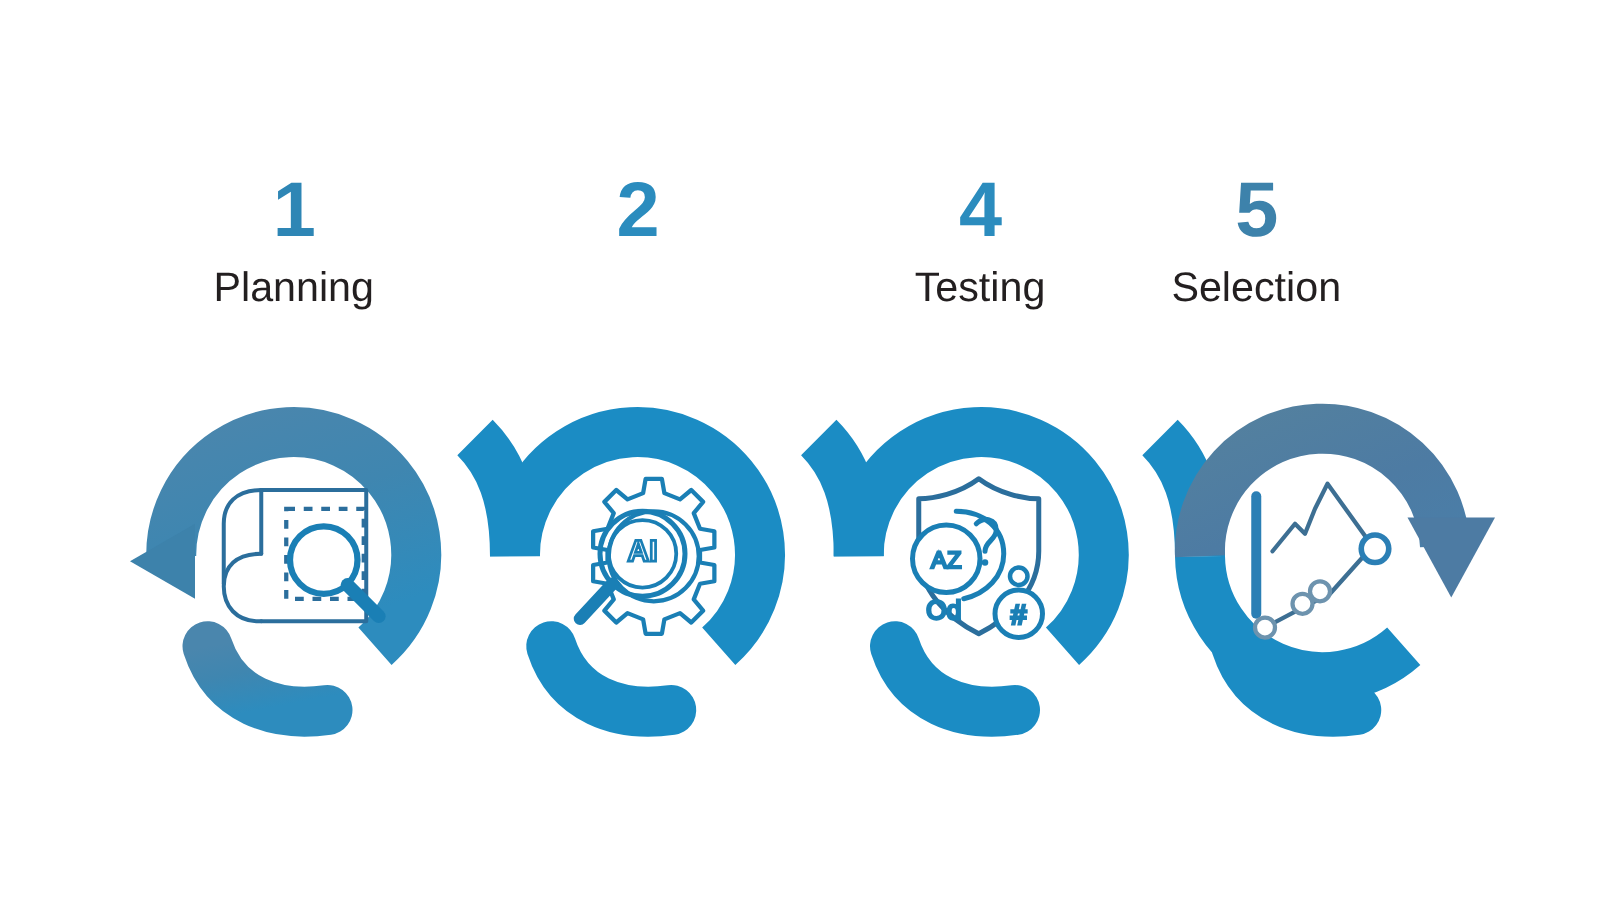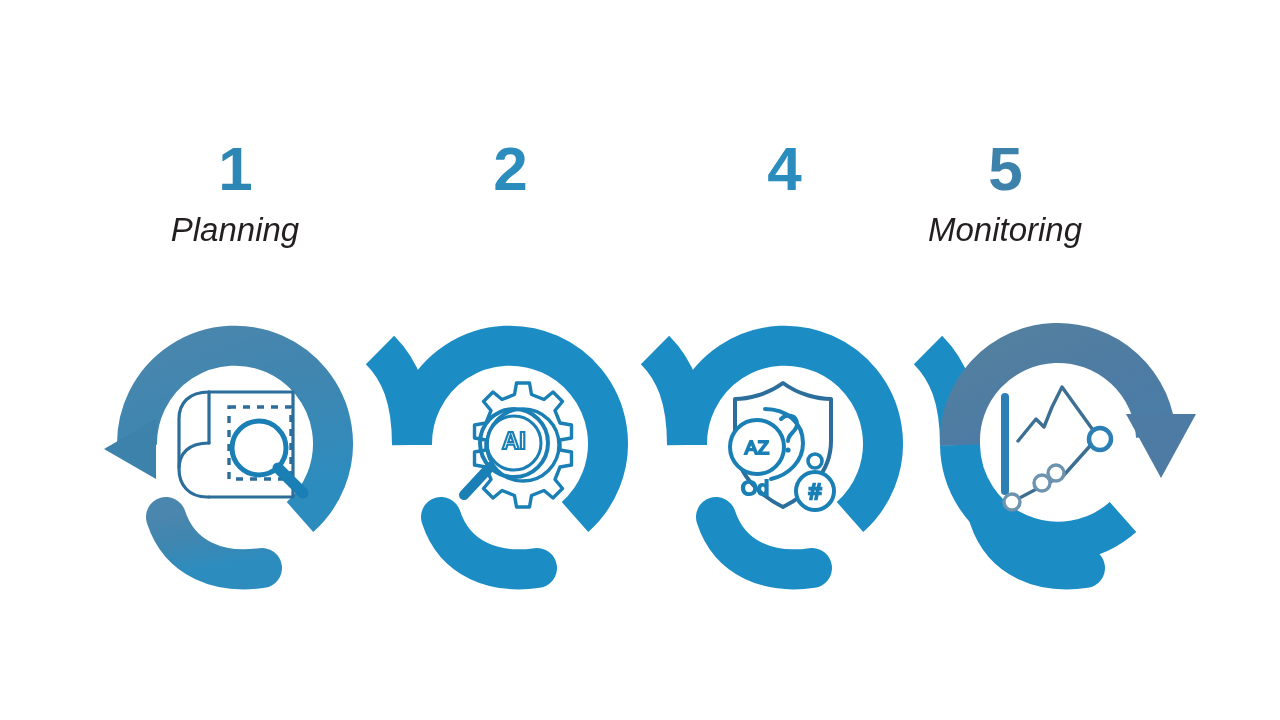--- a/index.html
+++ b/index.html
@@ -42,21 +42,20 @@
     font-weight: bold;
     line-height: 1;
     letter-spacing: -1px;
   }
   .step-title {
     font-size: 33px;
     font-weight: normal;
     color: #231f20;
     line-height: 1.1;
     margin-top: 12px;
-    font-style: italic;
   }
   svg { display: block; }
 </style>
 </head>
 <body>
 
 <div id="stage">
 
   <svg width="1280" height="720" viewBox="0 0 1280 720">
 
@@ -225,21 +224,22 @@
       <div class="step-number" style="color:#2e86b5;">1</div>
       <div class="step-title">Planning</div>
     </div>
 
     <div class="step-label" style="left:390px; top:138px;">
       <div class="step-number" style="color:#2b8cbe;">2</div>
     </div>
 
     <div class="step-label" style="left:664px; top:138px;">
       <div class="step-number" style="color:#2b8cbe;">4</div>
+      <div class="step-title">Testing</div>
     </div>
 
     <div class="step-label" style="left:885px; top:138px;">
       <div class="step-number" style="color:#3d82ab;">5</div>
-      <div class="step-title">Monitoring</div>
+      <div class="step-title">Selection</div>
     </div>
 
   </div>
 </div>
 
 </body></html>

